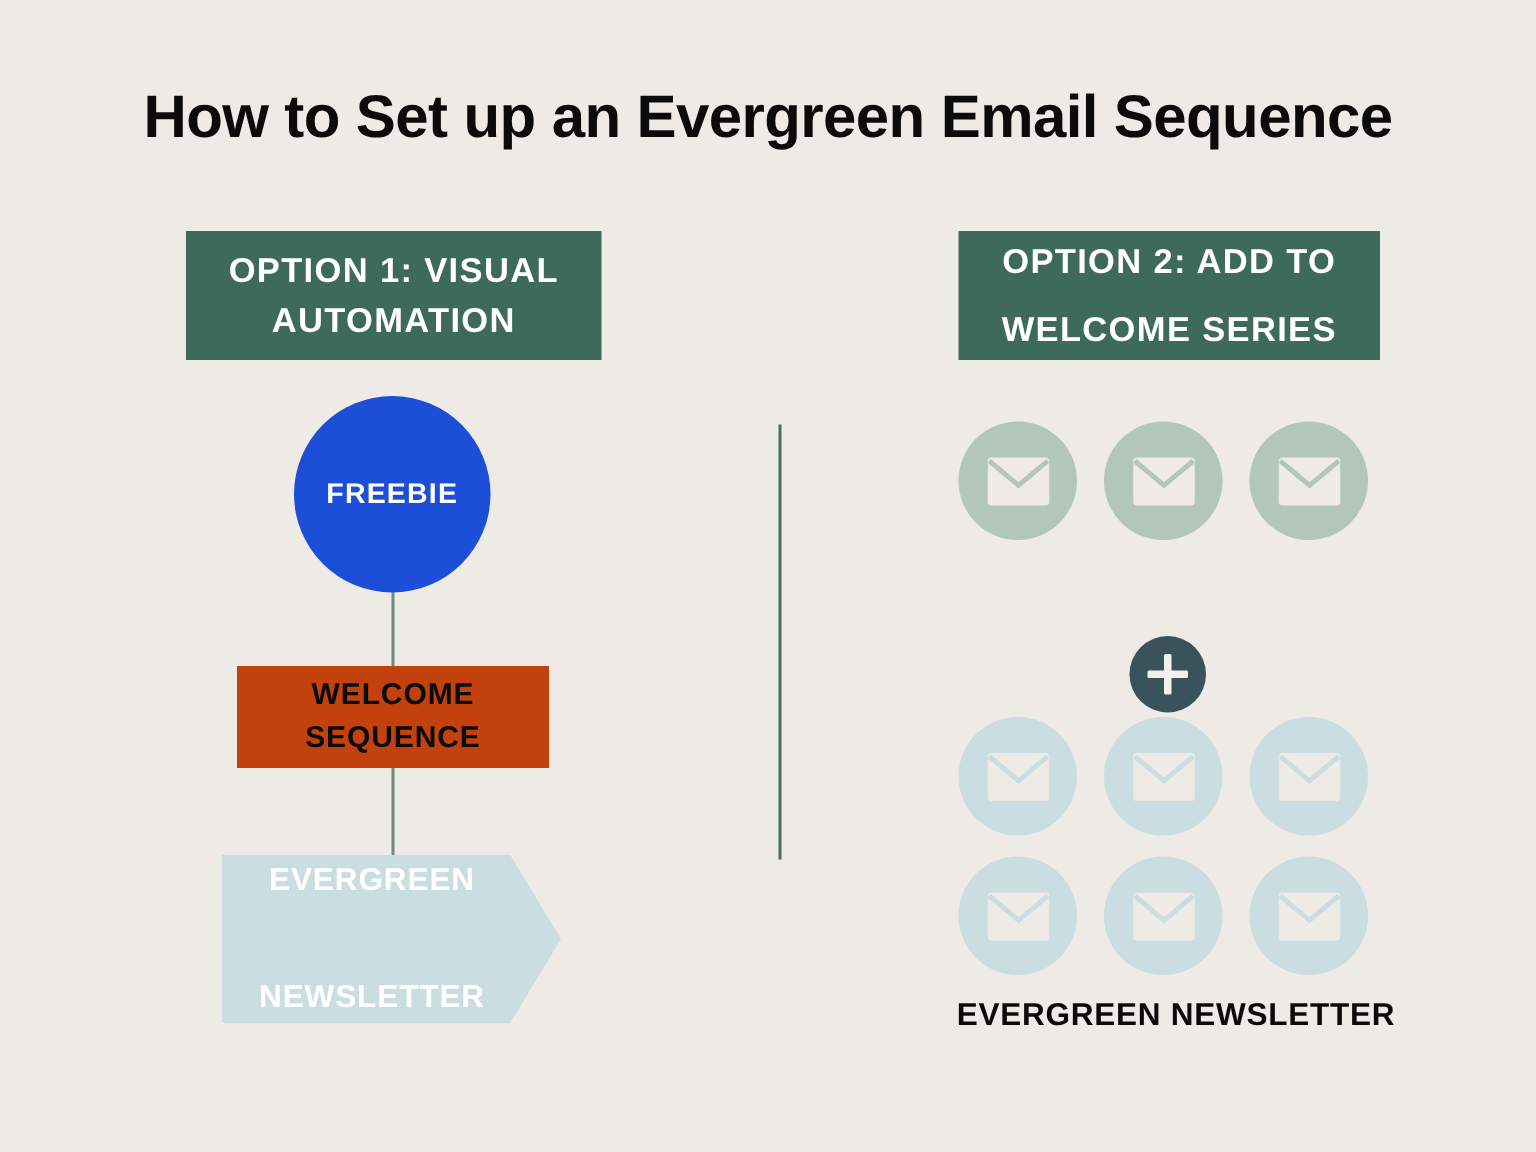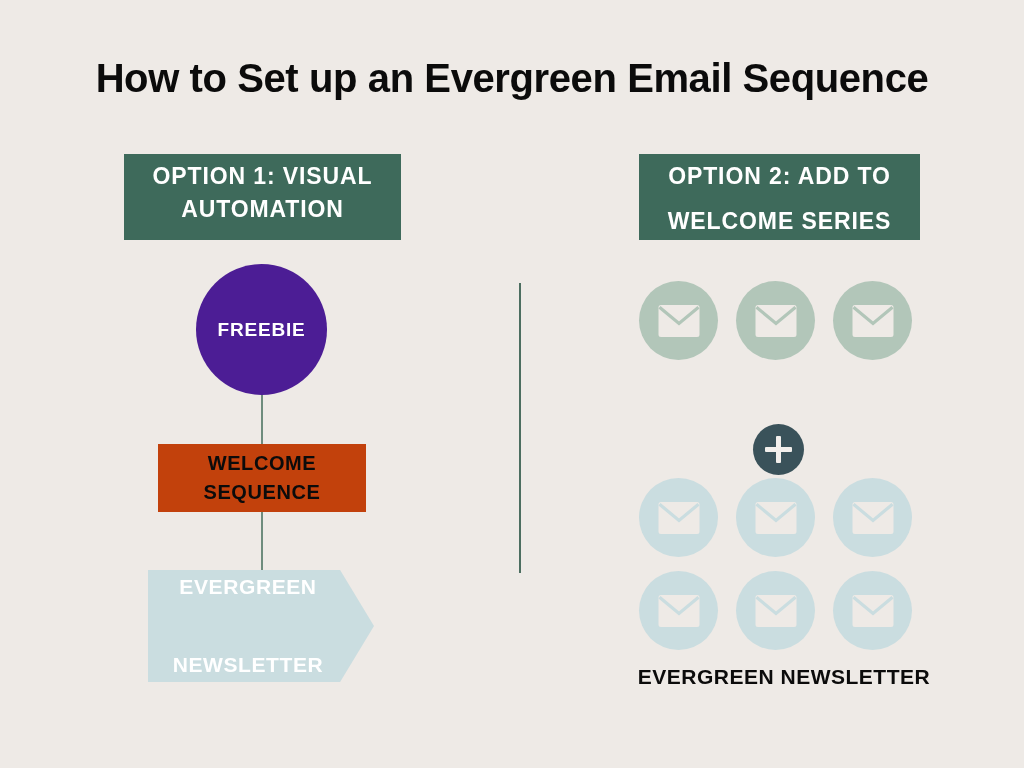--- a/index.html
+++ b/index.html
@@ -41,21 +41,21 @@
     position: absolute;
     background: #3E6A5B;
     color: #FFFFFF;
     font-size: 23px;
     font-weight: 700;
     letter-spacing: 0.9px;
     text-align: center;
     display: flex;
     flex-direction: column;
     align-items: center;
-    justify-content: flex-start;
+    justify-content: center;
     line-height: 1.42;
     box-sizing: border-box;
     padding: 6px 10px;
   }
   .option-banner .line { display: block; white-space: nowrap; }
 
   #banner-left  { left: 124px; top: 154px; width: 277px; height: 86px; }
   #banner-right { left: 639px; top: 154px; width: 281px; height: 86px; gap: 12px; }
 
   
@@ -77,21 +77,21 @@
   #connector-1 { left: 261px; top: 380px; height: 66px; }
   #connector-2 { left: 261px; top: 510px; height: 62px; }
 
   .freebie-circle {
     position: absolute;
     left: 196px;
     top: 264px;
     width: 131px;
     height: 131px;
     border-radius: 50%;
-    background: #4c1d95;
+    background: #1d4ed8;
     display: flex;
     align-items: center;
     justify-content: center;
     color: #FFFFFF;
     font-size: 19px;
     font-weight: 700;
     letter-spacing: 0.8px;
   }
 
   .welcome-box {

